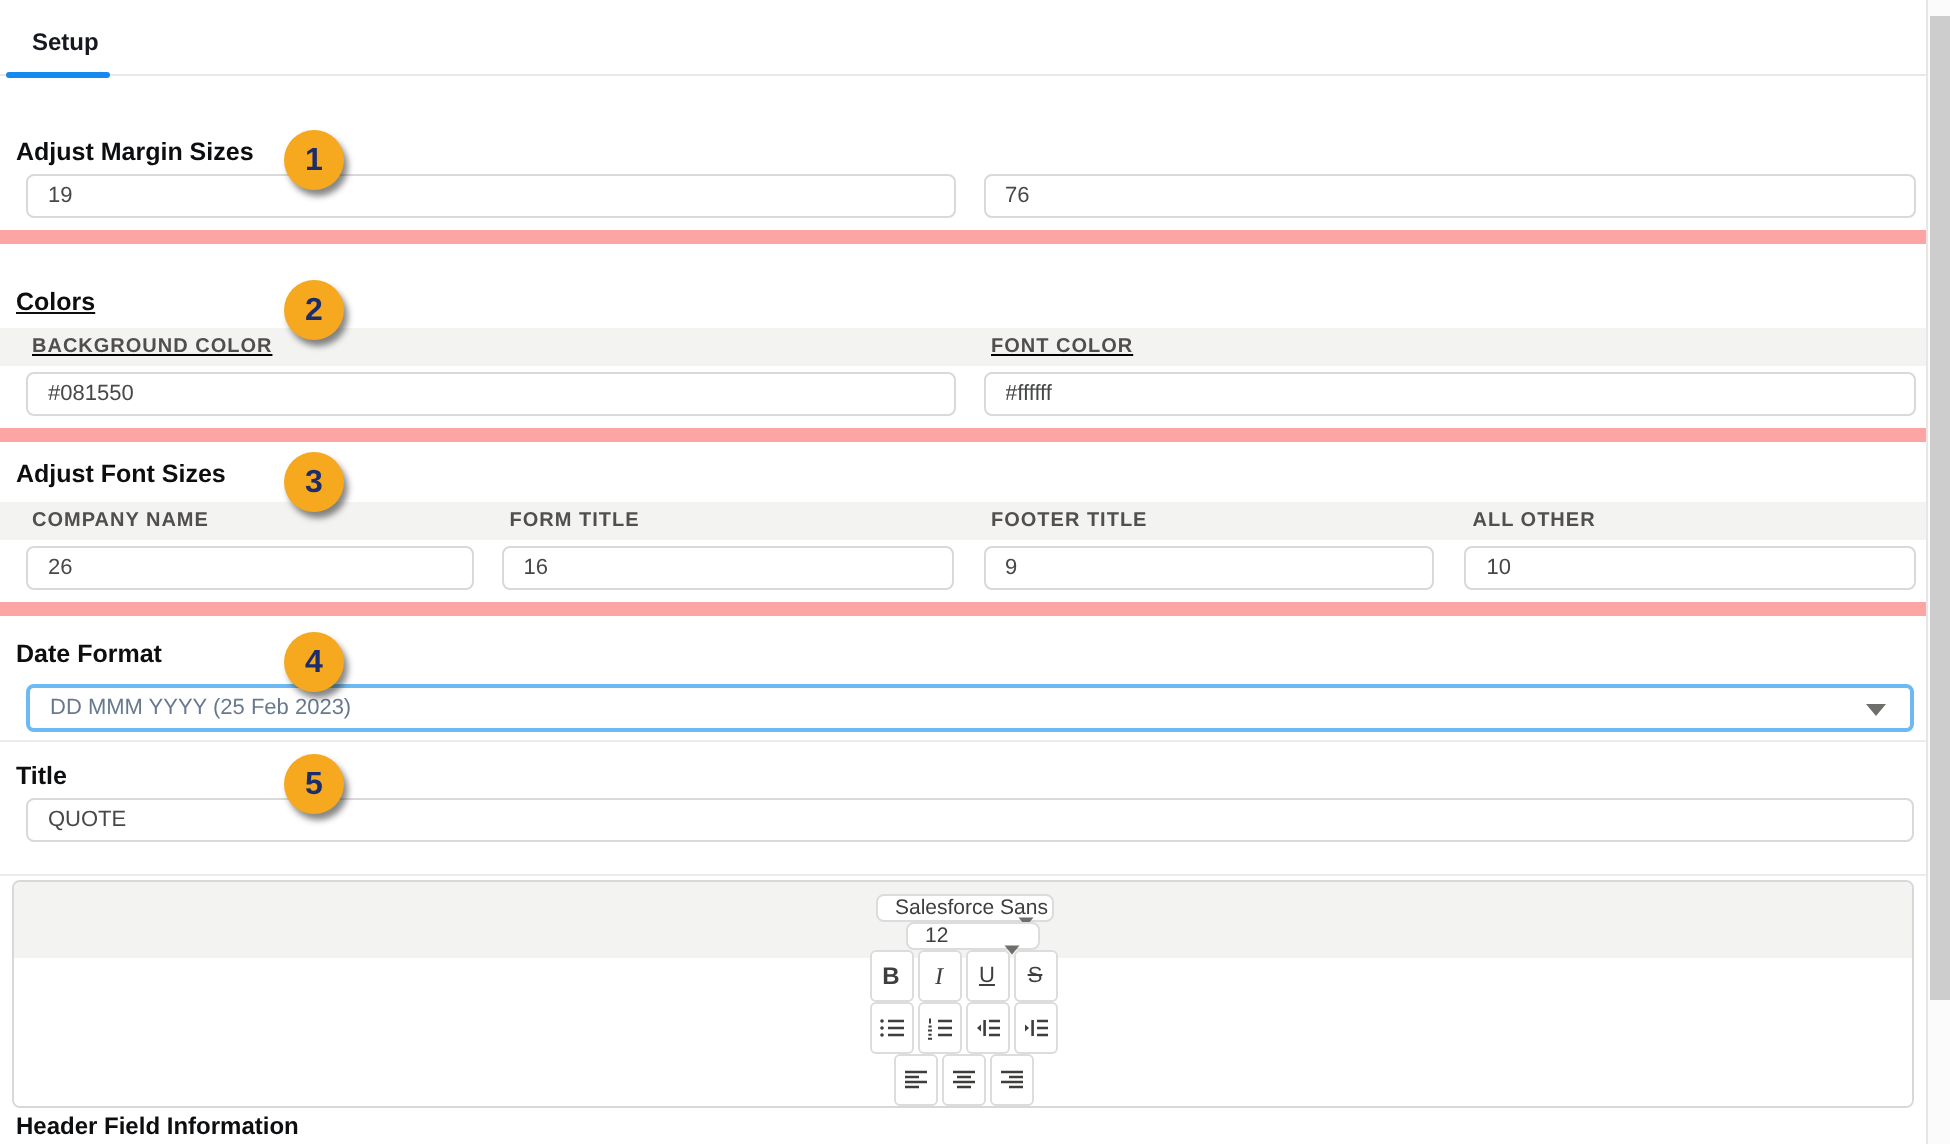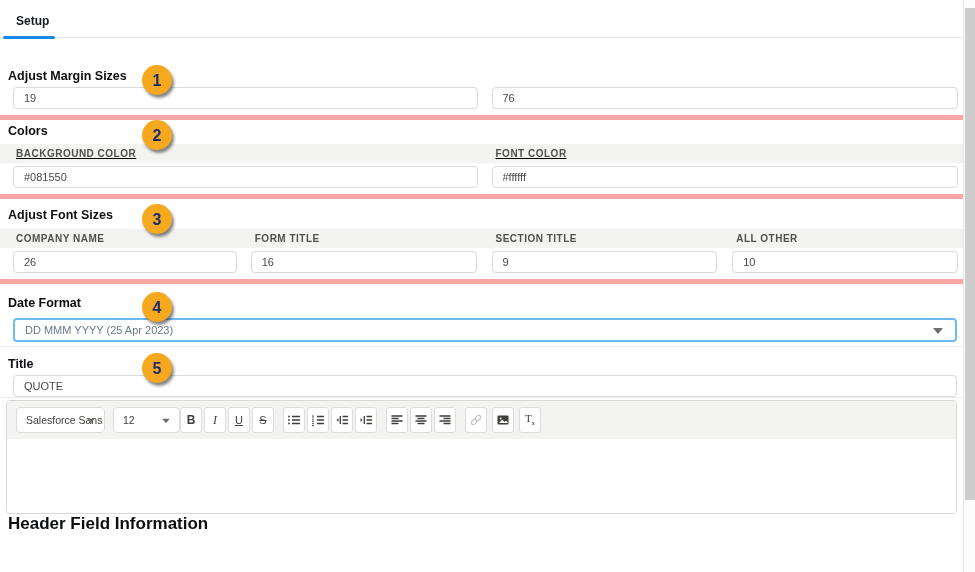--- a/index.html
+++ b/index.html
@@ -24,50 +24,50 @@
     display:flex; align-items:center; justify-content:center;
     box-shadow:2px 3px 3px rgba(35,35,35,.55); z-index:5; }
 
   
   .band { background:#f3f3f2; height:19px; display:grid; align-items:center; }
   .grid2 { grid-template-columns:1fr 1fr; }
   .grid4 { grid-template-columns:1fr 1fr 1fr 1fr; }
   .band .cell { font-size:10px; font-weight:bold; color:#514f4d; letter-spacing:.5px;
     padding-left:14px; white-space:nowrap; overflow:hidden; }
   .band .cell:first-child { padding-left:16px; }
-  .inputrow { display:grid; padding:3px 0 6px 0; border-bottom:5px solid #fca5a5; }
+  .inputrow { display:grid; padding:3px 0 6px 0; border-bottom:7px solid #fca5a5; }
   .inputrow .cell { padding:0 5px 0 10px; }
   .inputrow .cell:first-child { padding-left:13px; padding-right:4px; }
   input.fld { width:100%; height:22px; border:1px solid #d9d9d9; border-radius:4px;
     padding:0 10px; font-size:11px; color:#47484a; font-family:"Liberation Sans",sans-serif;
     background:#fff; outline:none; }
 
   .mt-h1{margin-top:15px;} .mt-b1{margin-top:12px;}
-  .mt-h2{margin-top:4px;}  .mt-b2{margin-top:5px;text-decoration:underline;}
+  .mt-h2{margin-top:22px;text-decoration:underline;}  .mt-b2{margin-top:5px;text-decoration:underline;}
   .mt-h3{margin-top:9px;}  .mt-b3{margin-top:6px;}
   .mt-h4{margin-top:12px;} .mt-h5{margin-top:10px;} .mt-h6{margin-top:6px;}
 
   
   .selectrow { margin-top:7px; padding:0 0 4px 13px; border-bottom:1px solid #ececec; }
   .select-box { position:relative; width:944px; height:24px; border:2px solid #6DB9F3;
     border-radius:4px; background:#fff; display:flex; align-items:center; cursor:pointer; }
   .select-box .sel-text { font-size:11px; color:#68798e; padding-left:10px; }
   .tri { width:0; height:0; border-left:5px solid transparent; border-right:5px solid transparent;
     border-top:6px solid #706e6b; }
   .select-box .tri { position:absolute; right:12px; top:8px; }
 
   
-  .titlerow { margin-top:3px; padding:0 0 0 13px; border-bottom:1px solid #ececec; }
+  .titlerow { margin-top:3px; padding:0 0 16px 13px; border-bottom:1px solid #ececec; }
   .titlerow input.fld { width:944px; }
 
   
   .editor { margin:2px 6px 0 6px; width:951px; border:1px solid #d8d8d8; border-radius:4px;
     overflow:hidden; }
   .toolbar { background:#f3f3f2; padding:6px 0 6px 9px; height:38px; display:flex;
-    align-items:flex-start; }
+    align-items:center;flex-direction:column; }
   .tb-group { display:flex; gap:2px; margin-right:9px; }
   .tb-dd { position:relative; height:26px; background:#fff; border:1px solid #dcdcdc;
     border-radius:4px; display:flex; align-items:center; cursor:pointer; }
   .tb-dd .dd-text { font-size:10.5px; color:#3e3e3c; padding-left:9px; }
   .tb-dd .tri { position:absolute; right:8px; top:10px; transform:scale(.75); }
   .dd-font { width:89px; margin-right:8px; }
   .dd-size { width:67px; }
   .tb-btn { width:22px; height:26px; background:#fff; border:1px solid #dcdcdc;
     border-radius:3px; display:flex; align-items:center; justify-content:center;
     cursor:pointer; color:#3e3e3c; }
@@ -75,21 +75,21 @@
   .glyph-b { font-weight:bold; font-size:12px; }
   .glyph-i { font-style:italic; font-size:12px; font-family:"Liberation Serif",serif; }
   .glyph-u { font-size:11px; text-decoration:underline; }
   .glyph-s { font-size:11px; text-decoration:line-through; }
   .tb-btn.disabled { color:#c8c6c4; cursor:default; }
   .glyph-tx { font-size:11px; font-family:"Liberation Serif",serif; }
   .glyph-tx sub { font-size:7px; }
   .editor-body { height:74px; background:#fff; cursor:text; }
 
   
-  .footer-head { margin-top:2px; padding-left:8px; font-size:17px; font-weight:bold;
+  .footer-head { margin-top:2px; padding-left:8px; font-size:12px; font-weight:bold;
     color:#0d0e10; line-height:15px; }
 
   
   .scrollbar { position:absolute; top:0; right:0; width:12px; height:572px;
     background:#fbfbfb; border-left:1px solid #e6e6e6; }
   .scroll-thumb { position:absolute; top:8px; left:1px; width:10px; height:492px;
     background:#cdcdcd; }
 </style>
 </head>
 <body>
@@ -125,37 +125,37 @@
       <div class="cell"><input class="fld" value="#ffffff" style=""></div>
     </div>
 
     <div class="sec-head mt-h3">
       <span>Adjust Font Sizes</span>
       <span class="badge">3</span>
     </div>
     <div class="band grid4 mt-b3">
       <div class="cell">COMPANY NAME</div>
       <div class="cell">FORM TITLE</div>
-      <div class="cell">SECTION TITLE</div>
+      <div class="cell">FOOTER TITLE</div>
       <div class="cell">ALL OTHER</div>
     </div>
     <div class="inputrow grid4">
       <div class="cell"><input class="fld" value="26" style=""></div>
       <div class="cell"><input class="fld" value="16" style=""></div>
       <div class="cell"><input class="fld" value="9" style=""></div>
       <div class="cell"><input class="fld" value="10" style=""></div>
     </div>
 
     <div class="sec-head mt-h4">
       <span>Date Format</span>
       <span class="badge">4</span>
     </div>
     <div class="selectrow">
       <div class="select-box">
-        <span class="sel-text">DD MMM YYYY (25 Apr 2023)</span>
+        <span class="sel-text">DD MMM YYYY (25 Feb 2023)</span>
         <span class="tri"></span>
       </div>
     </div>
 
     <div class="sec-head mt-h5">
       <span>Title</span>
       <span class="badge">5</span>
     </div>
     <div class="titlerow">
       <input class="fld" value="QUOTE" style="">

